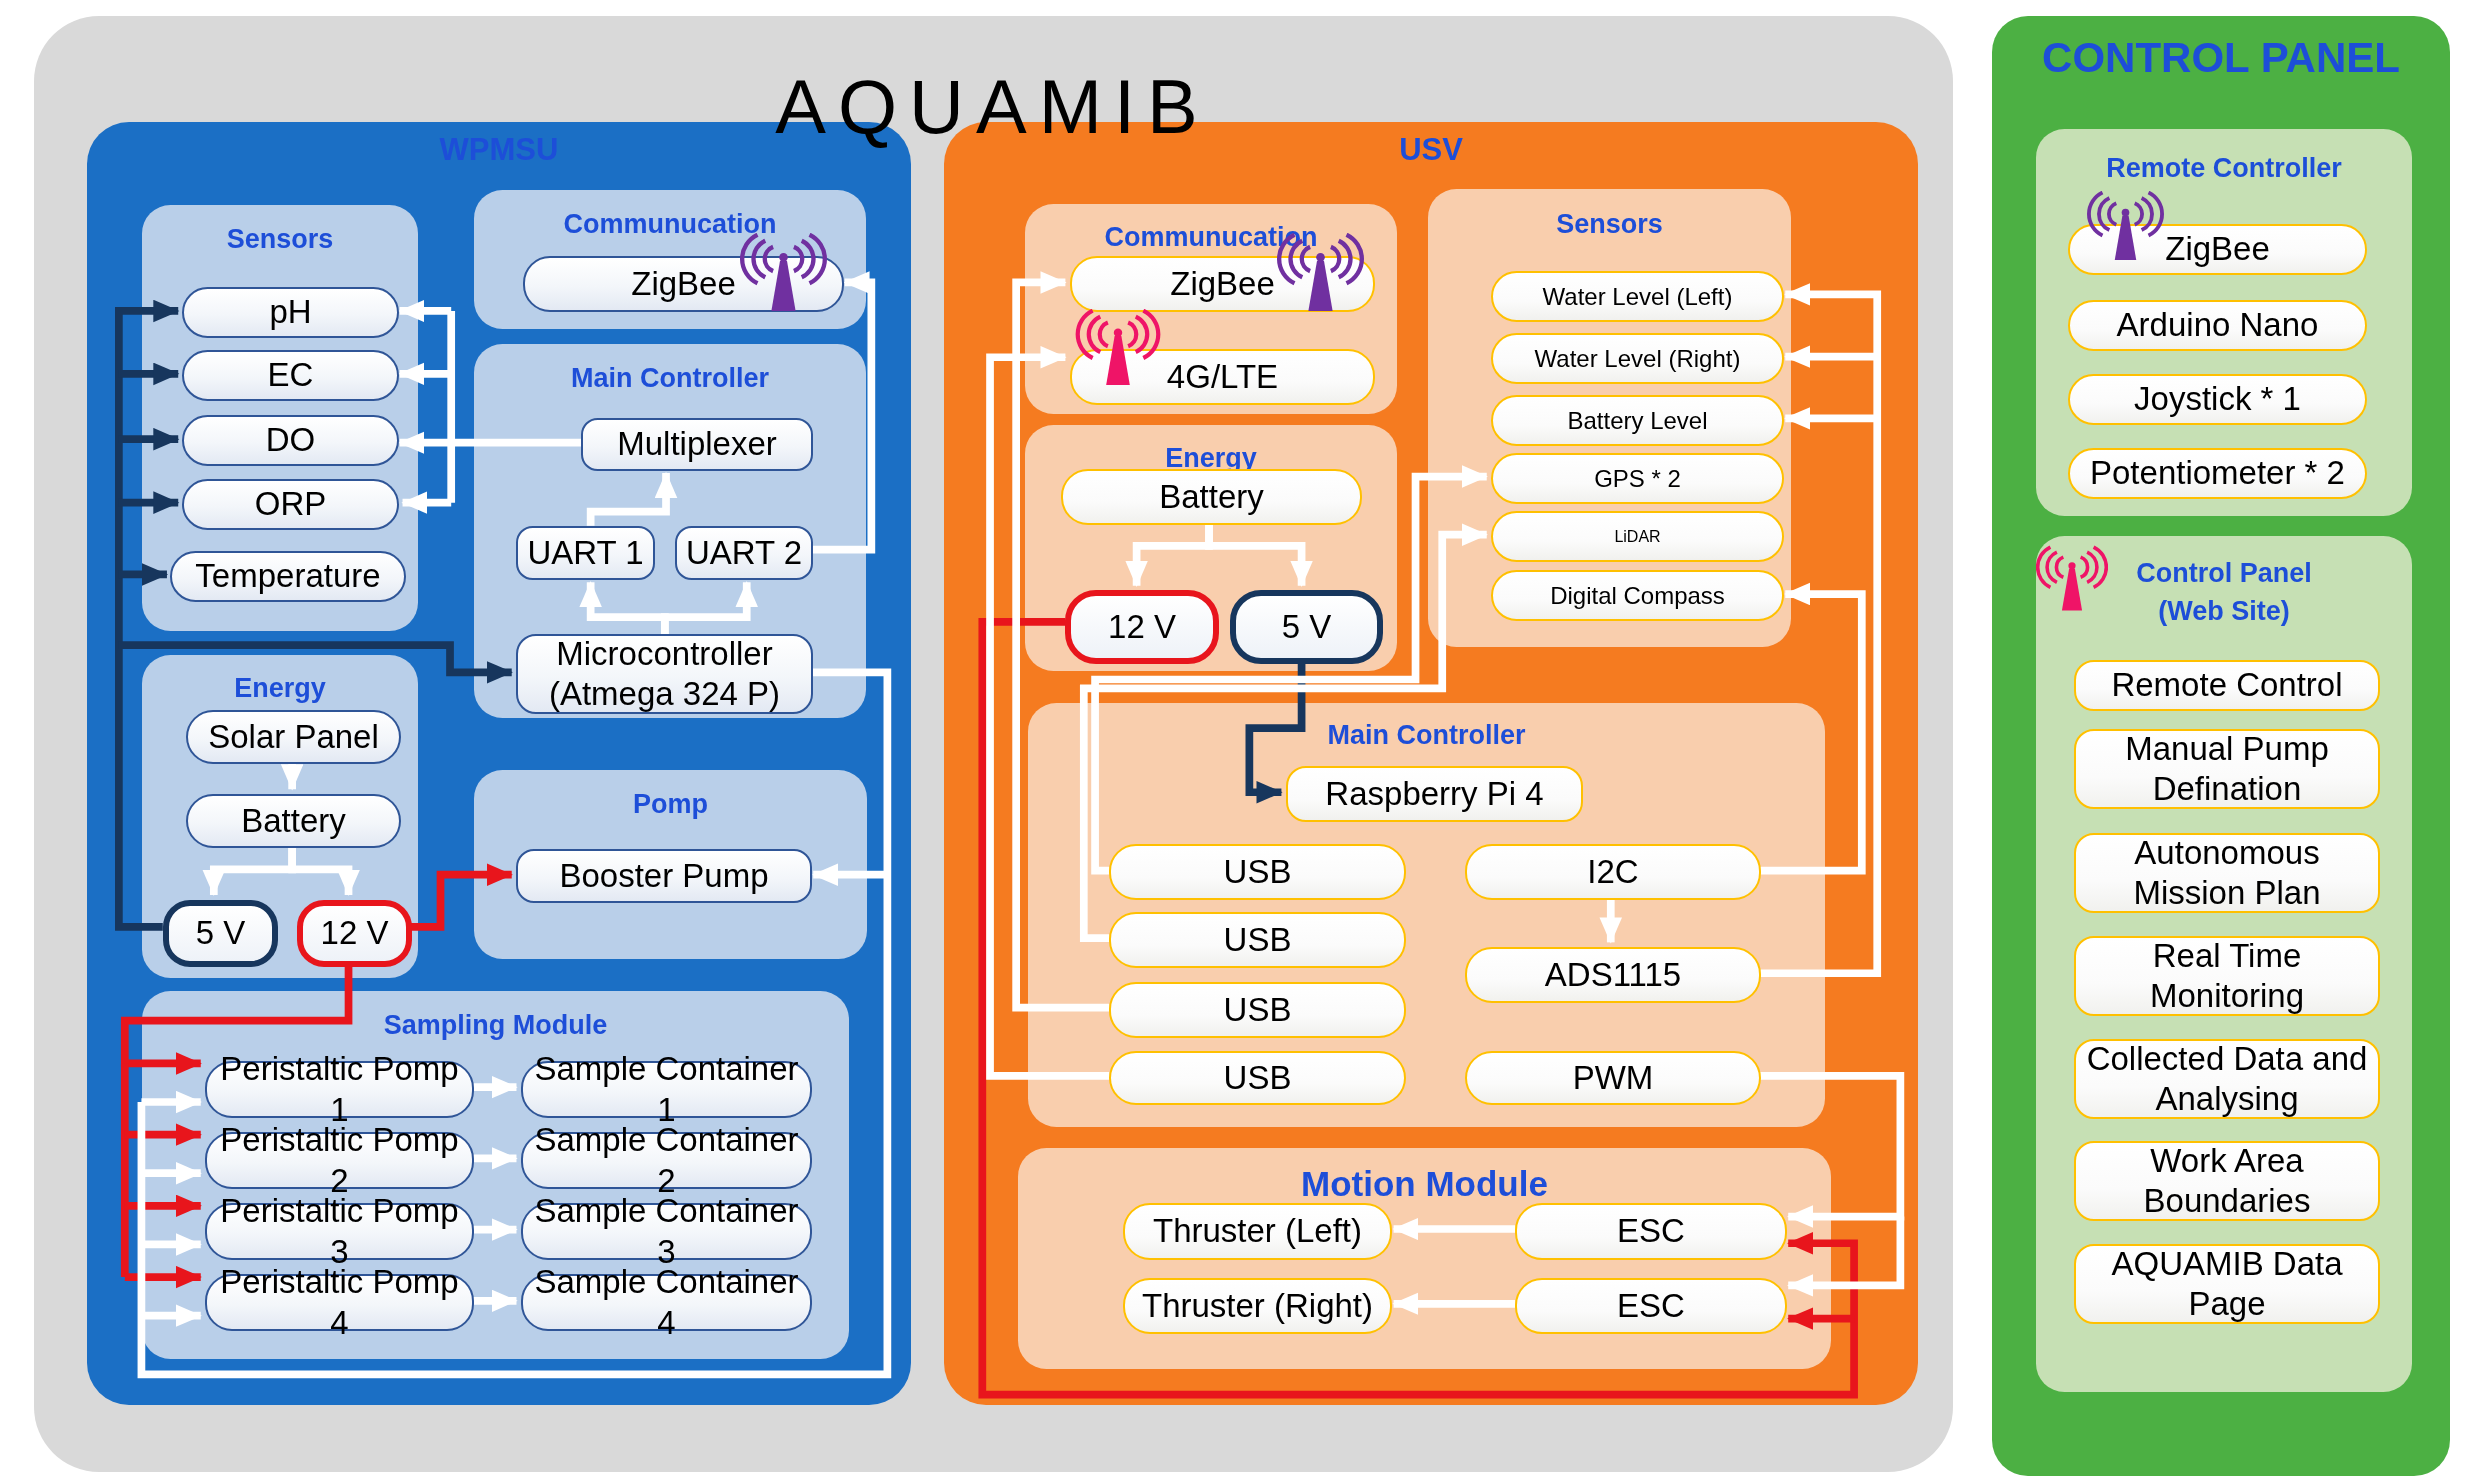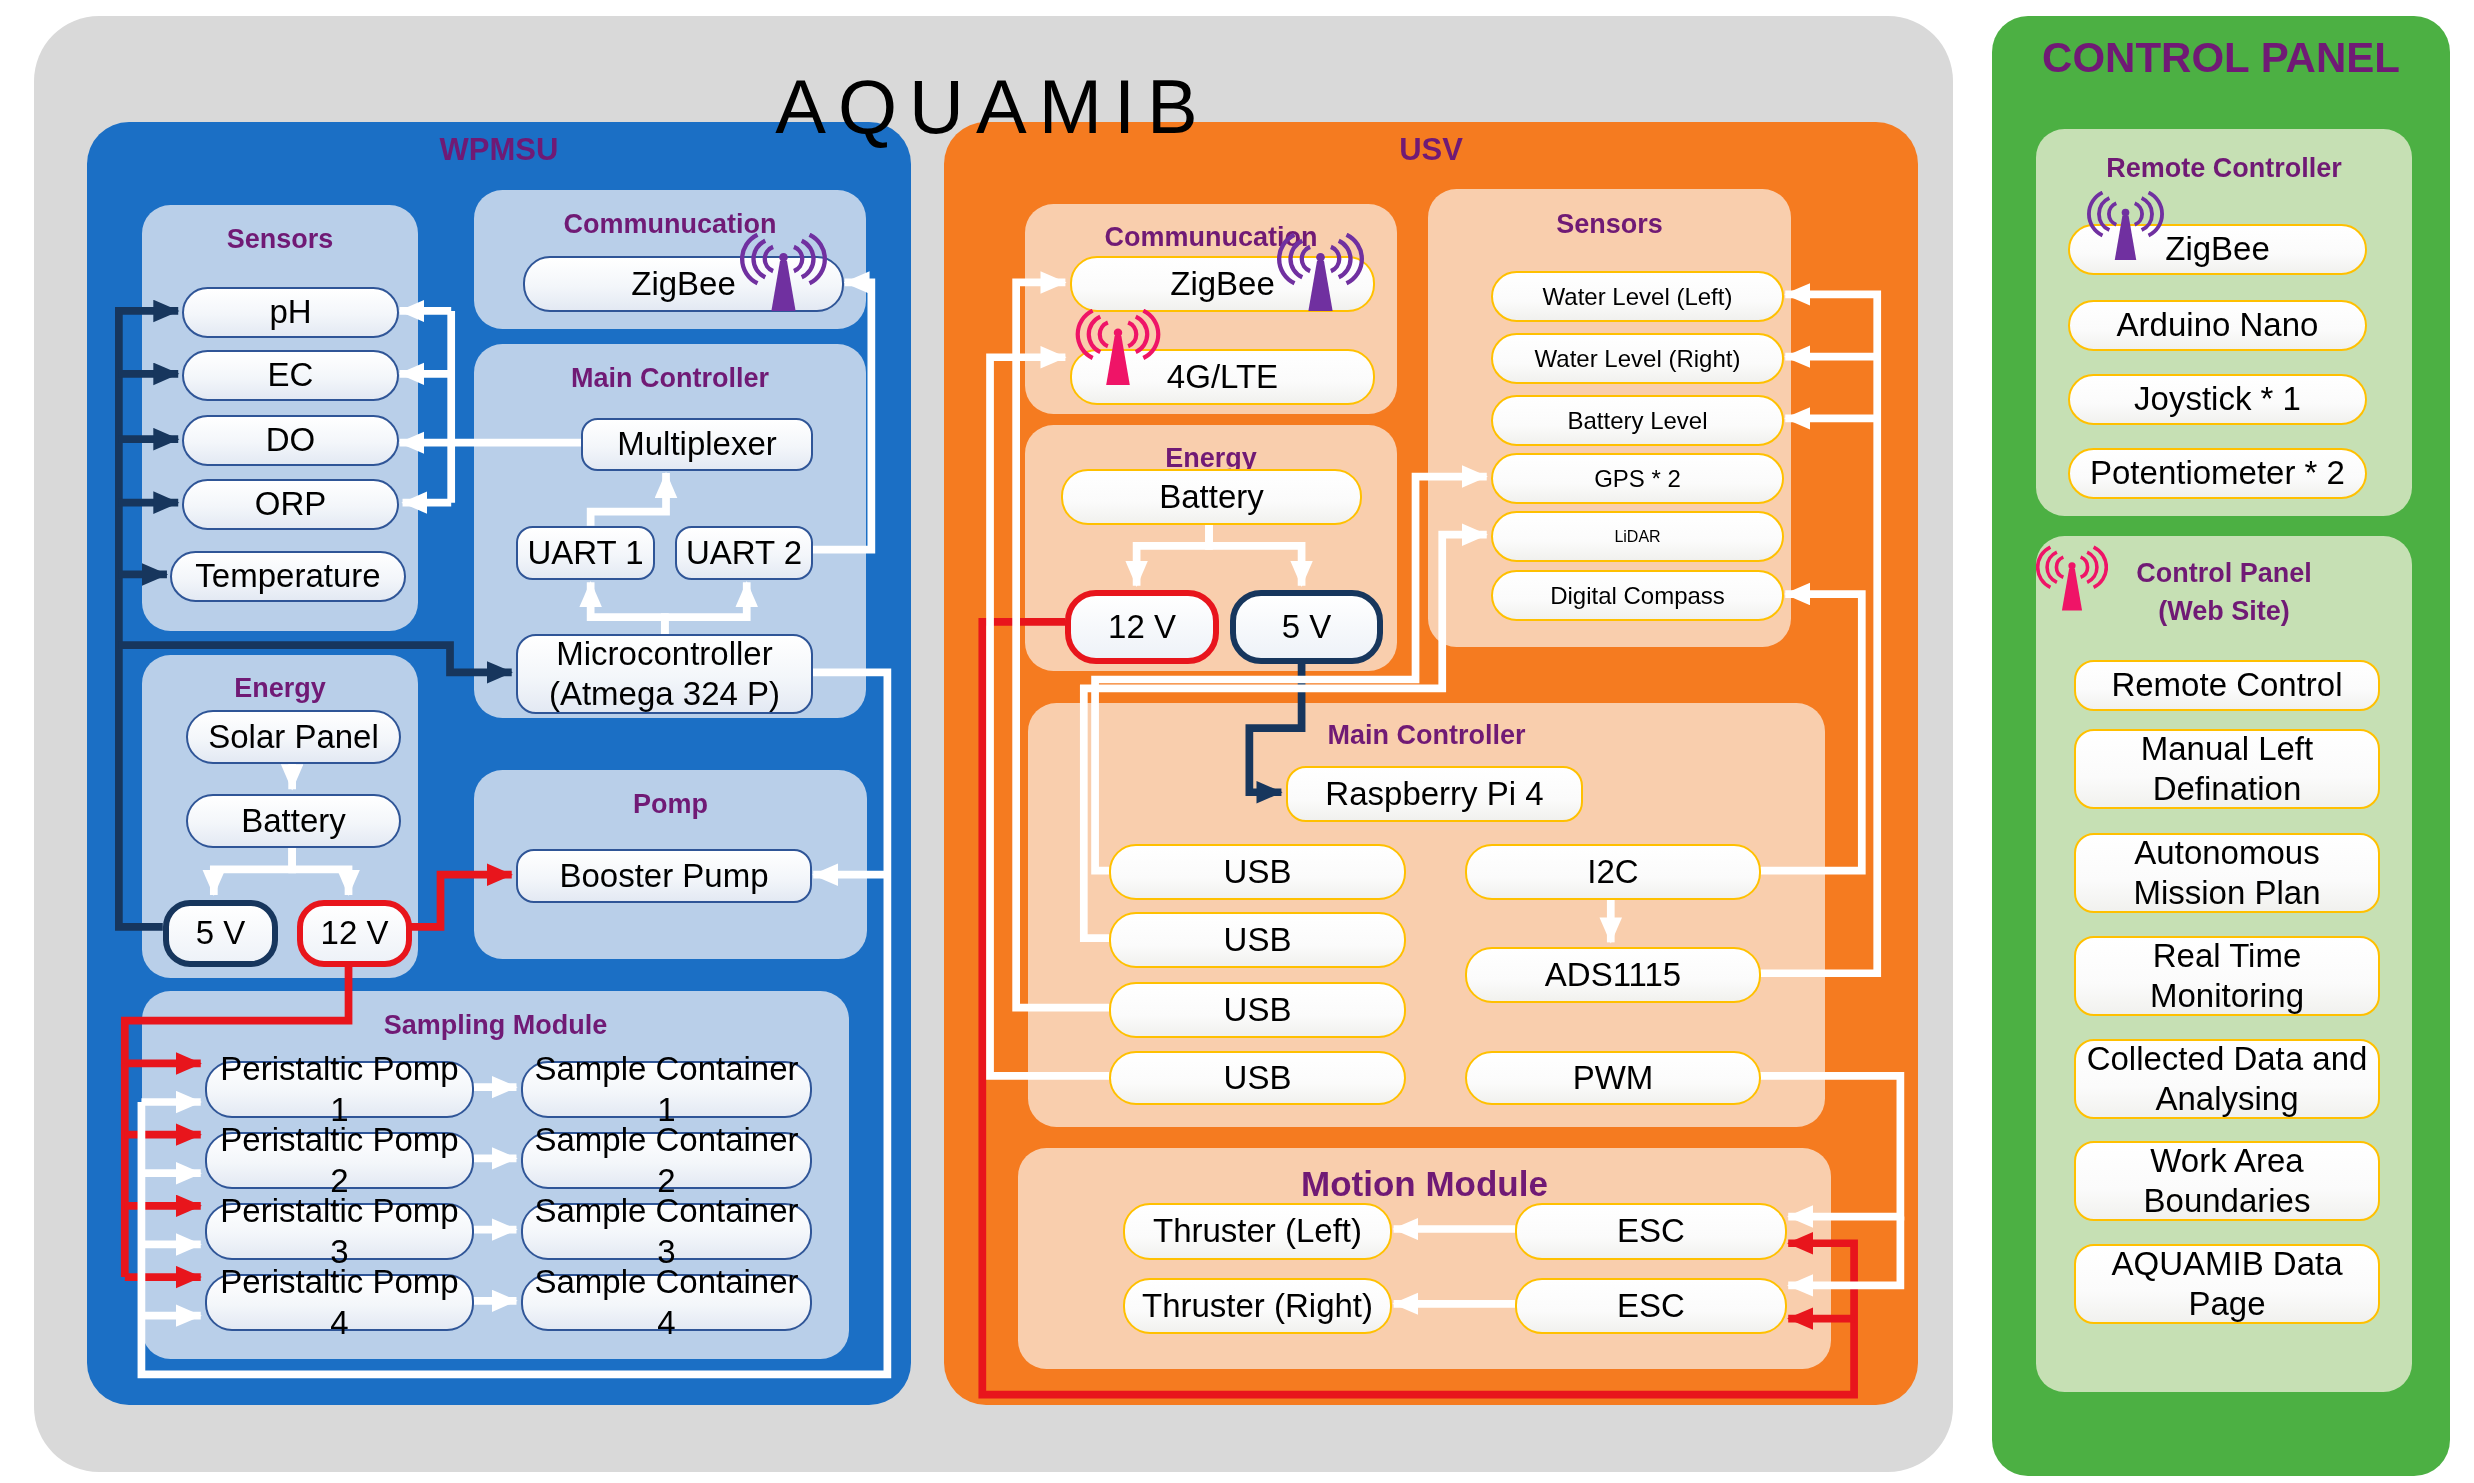--- a/index.html
+++ b/index.html
@@ -1,20 +1,20 @@
 <!DOCTYPE html>
 <html style="font-size:9.5px"><head>
 <meta charset="utf-8">
 <style>
   html,body{margin:0;padding:0;background:#ffffff;}
   body{font-family:"Liberation Sans","DejaVu Sans",sans-serif;}
   #canvas{position:relative;width:2475px;height:1483px;background:#ffffff;overflow:hidden;}
   .bigbg{position:absolute;border-radius:65px;z-index:0;}
   .panel{position:absolute;border-radius:28.5px;z-index:1;}
-  .sec-title{position:absolute;color:#701a75;font-weight:bold;text-align:center;z-index:2;}
+  .sec-title{position:absolute;color:#1d4ed8;font-weight:bold;text-align:center;z-index:2;}
   .box{position:absolute;display:flex;align-items:center;justify-content:center;
        text-align:center;font-size:33px;color:#000;border-radius:27px;z-index:5;
        line-height:1.22;white-space:pre-line;}
   .b-blue{border:2.4px solid #2f5597;background:linear-gradient(180deg,#ffffff 0%,#f3f6fa 55%,#e3e9f3 100%);}
   .b-yellow{border:2.4px solid #ffc000;background:linear-gradient(180deg,#ffffff 0%,#fbfbfb 60%,#f1f1ee 100%);}
   .v-navy{border:6px solid #17365d;background:linear-gradient(180deg,#ffffff,#eef2f8);}
   .v-red{border:6px solid #e8151c;background:linear-gradient(180deg,#ffffff,#eef2f8);}
   #connector-layer{position:absolute;left:0;top:0;z-index:3;}
   .antenna{position:absolute;z-index:6;}
   #page-title{position:absolute;color:#000;font-size:76px;letter-spacing:12px;
@@ -189,21 +189,21 @@
       <g stroke="#ef1467" stroke-width="5" fill="none">
         <path d="M38,16 A15,15 0 0 0 38,44"></path>
           <path d="M29,9 A23,23 0 0 0 29,51"></path>
           <path d="M20,2 A31,31 0 0 0 20,58"></path>
         <path d="M62,16 A15,15 0 0 1 62,44"></path>
           <path d="M71,9 A23,23 0 0 1 71,51"></path>
           <path d="M80,2 A31,31 0 0 1 80,58"></path>
       </g>
     </svg>
     <div class="box b-yellow" style="left:2074px;top:660px;width:302px;height:47px;border-radius:20px;">Remote Control</div>
-    <div class="box b-yellow" style="left:2074px;top:729px;width:302px;height:76px;border-radius:20px;">Manual Left
+    <div class="box b-yellow" style="left:2074px;top:729px;width:302px;height:76px;border-radius:20px;">Manual Pump
 Defination</div>
     <div class="box b-yellow" style="left:2074px;top:833px;width:302px;height:76px;border-radius:20px;">Autonomous
 Mission Plan</div>
     <div class="box b-yellow" style="left:2074px;top:936px;width:302px;height:76px;border-radius:20px;">Real Time
 Monitoring</div>
     <div class="box b-yellow" style="left:2074px;top:1039px;width:302px;height:76px;border-radius:20px;">Collected Data and
 Analysing</div>
     <div class="box b-yellow" style="left:2074px;top:1141px;width:302px;height:76px;border-radius:20px;">Work Area
 Boundaries</div>
     <div class="box b-yellow" style="left:2074px;top:1244px;width:302px;height:76px;border-radius:20px;">AQUAMIB Data

